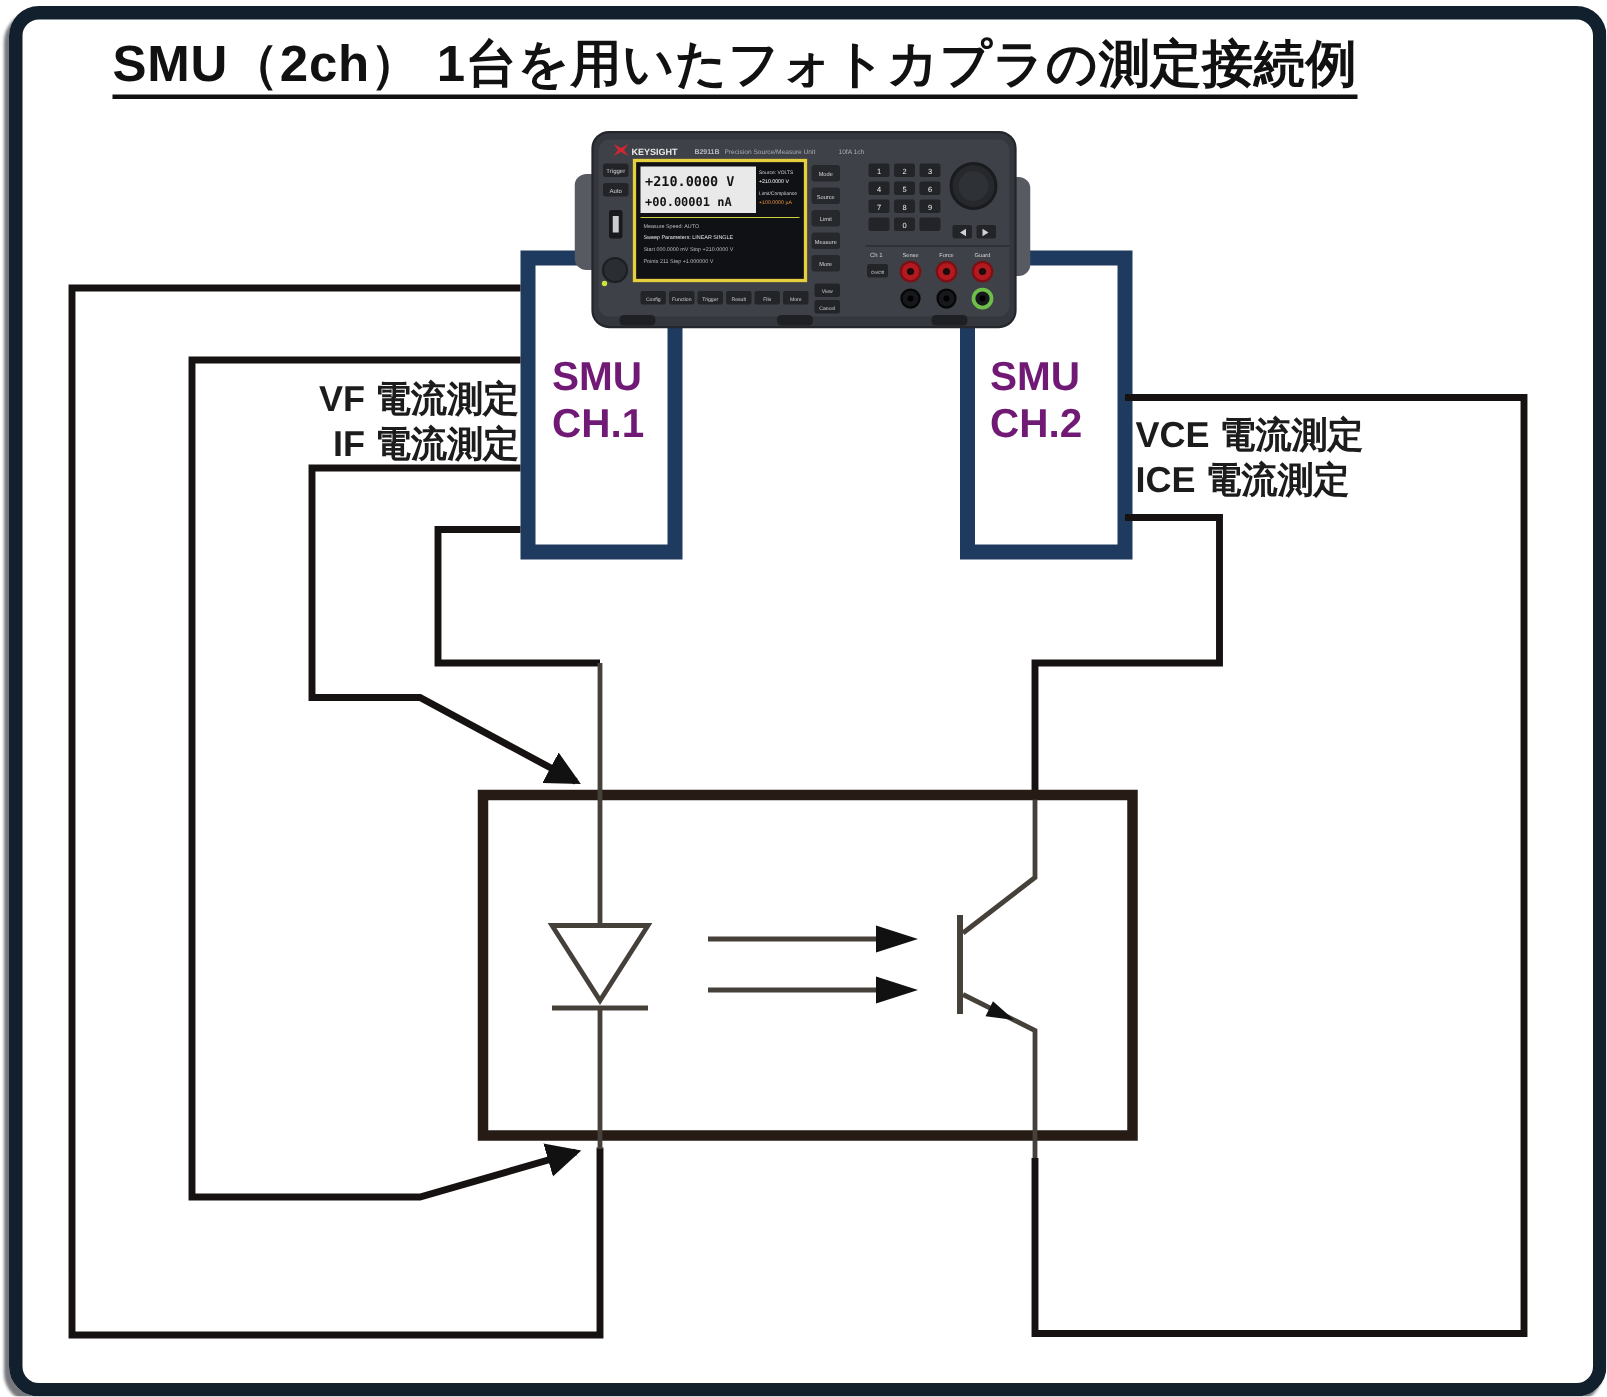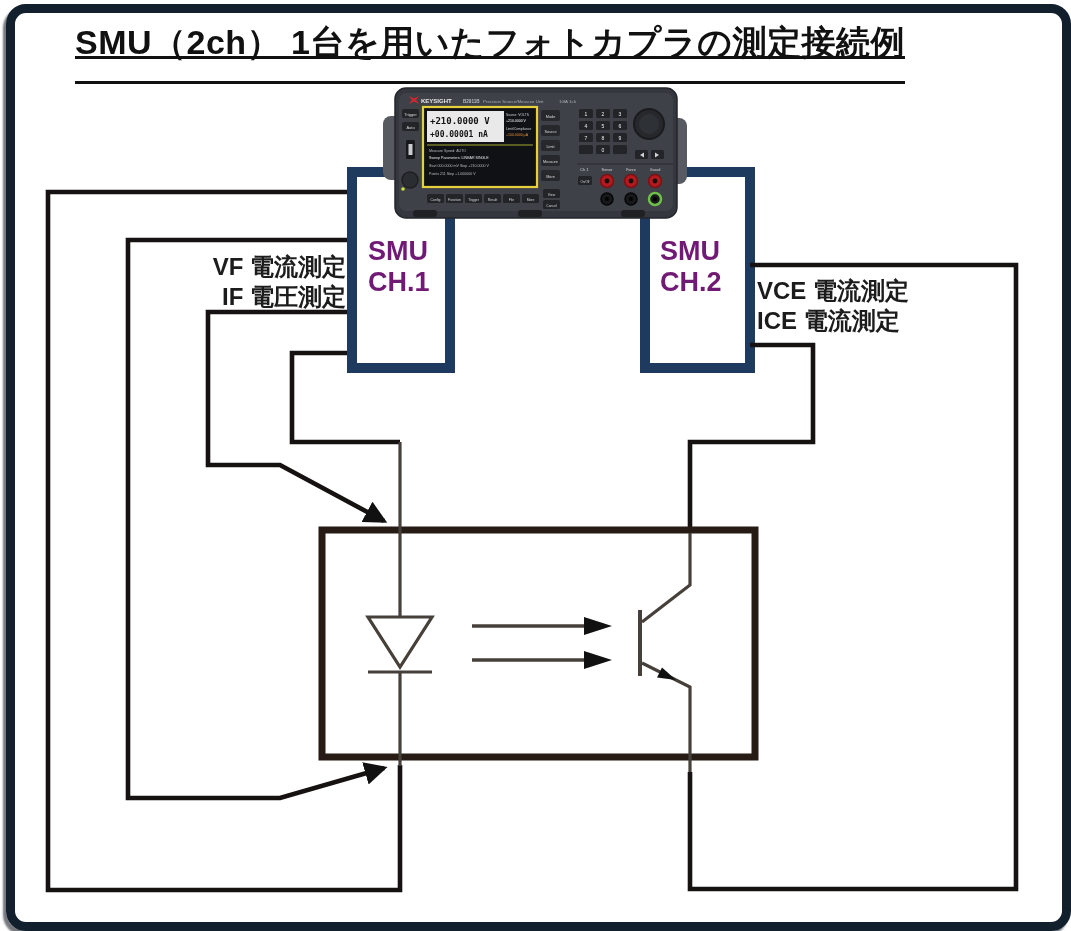--- a/index.html
+++ b/index.html
@@ -11,21 +11,21 @@
     position:absolute;left:6px;top:4px;width:1047px;height:909px;
     border:9px solid #12202e;border-radius:20px;
     box-shadow:-3px 4px 2px rgba(5,10,18,0.55);
     pointer-events:none;
   }
   .title{
     position:absolute;left:75px;top:20px;width:840px;
     font-size:34px;font-weight:bold;color:#111;letter-spacing:0.5px;
     white-space:nowrap;
   }
-  .title span{border-bottom:3px solid #111;padding-bottom:20px;text-decoration:underline;}
+  .title span{border-bottom:3px solid #111;padding-bottom:1px;}
   svg{position:absolute;left:0;top:0;}
   .chlabel{
     position:absolute;font-size:27px;font-weight:600;color:#701a75;line-height:31px;
   }
   .sidelabel{
     position:absolute;font-size:24px;font-weight:600;color:#1c1c1c;line-height:30px;
   }
   .ra{text-align:right;}
 </style>
 </head>
@@ -203,21 +203,21 @@
     <div>SMU</div>
     <div>CH.1</div>
   </div>
   <div class="chlabel" style="left:660px;top:236px;">
     <div>SMU</div>
     <div>CH.2</div>
   </div>
 
   <div class="sidelabel ra" style="left:150px;top:252px;width:196px;">
     <div>VF 電流測定</div>
-    <div>IF 電圧測定</div>
+    <div>IF 電流測定</div>
   </div>
 
   <div class="sidelabel" style="left:757px;top:276px;width:220px;">
     <div>VCE 電流測定</div>
     <div>ICE 電流測定</div>
   </div>
 
 </div>
 
 </body></html>

